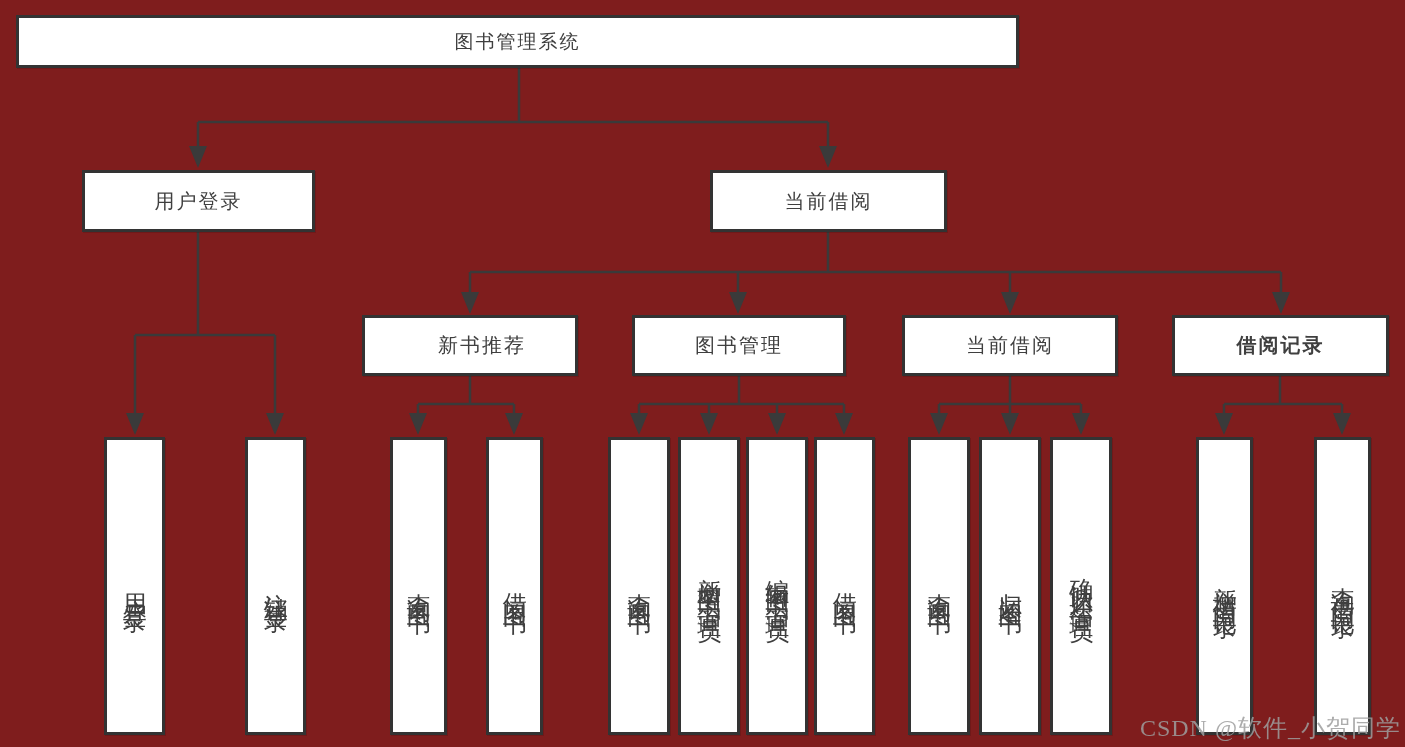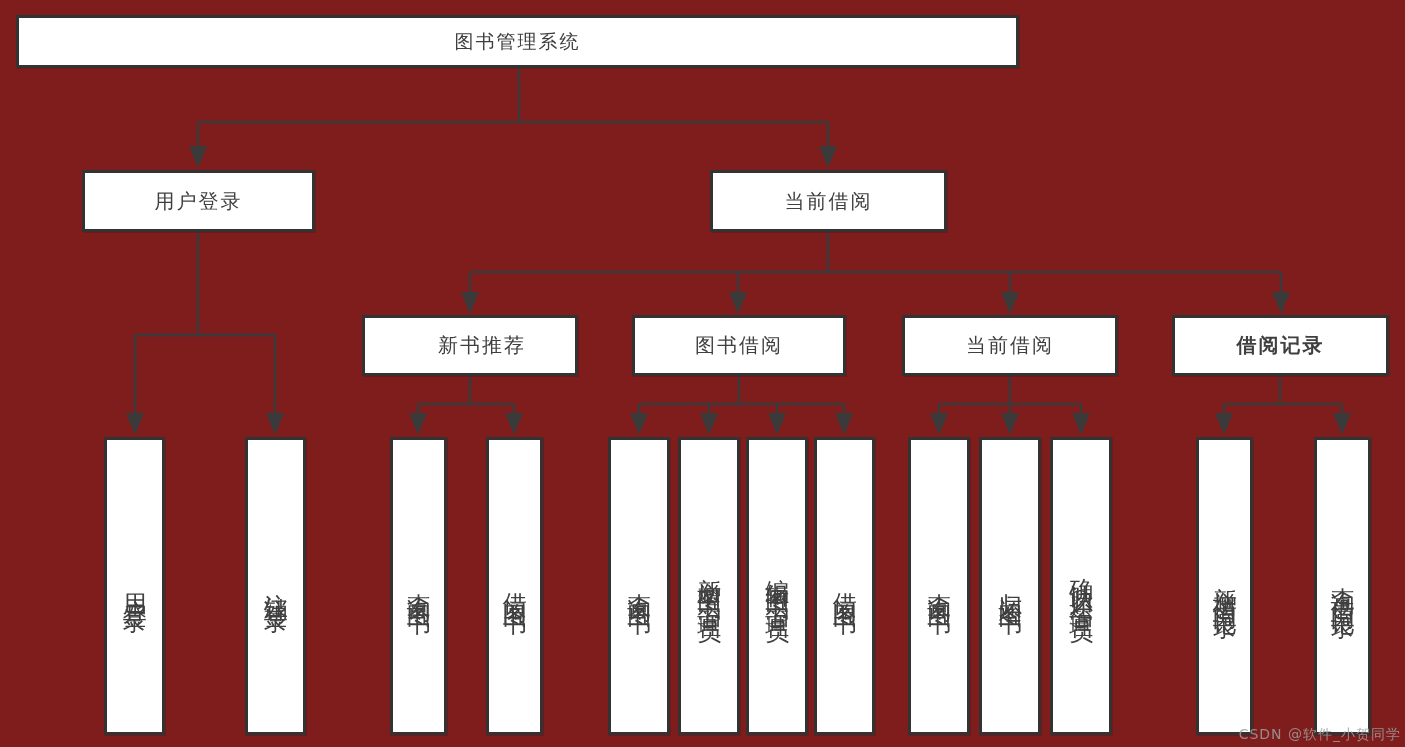--- a/index.html
+++ b/index.html
@@ -46,23 +46,24 @@
     font-size: 24px;
     line-height: 1.1;
     letter-spacing: 6px;
     white-space: nowrap;
   }
   #watermark {
     position: absolute;
     right: 4px;
     bottom: 3px;
     z-index: 2;
-    font-size: 14px;
+    font-size: 24px;
     letter-spacing: 1px;
     color: rgba(158, 158, 158, 0.85);
+    font-family: Liberation Serif, serif;
   }
 </style>
 </head>
 <body>
 
 <div id="canvas">
 
   <svg id="connectors" width="1405" height="747">
     <g stroke="#3a3a3a" stroke-width="2.5" fill="none">
 
@@ -111,21 +112,21 @@
     <span>用户登录</span>
   </div>
   <div class="node hbox" style="left:710px; top:170px; width:237px; height:62px;">
     <span>当前借阅</span>
   </div>
 
   <div class="node hbox" style="left:362px; top:315px; width:216px; height:61px;padding-left:24px;">
     <span>新书推荐</span>
   </div>
   <div class="node hbox" style="left:632px; top:315px; width:214px; height:61px;">
-    <span>图书借阅</span>
+    <span>图书管理</span>
   </div>
   <div class="node hbox" style="left:902px; top:315px; width:216px; height:61px;">
     <span>当前借阅</span>
   </div>
   <div class="node hbox" style="left:1172px; top:315px; width:217px; height:61px;font-weight:bold;">
     <span>借阅记录</span>
   </div>
 
   <div class="node vbox" style="left:104px; width:61px;">
     <span>用户登录</span>

